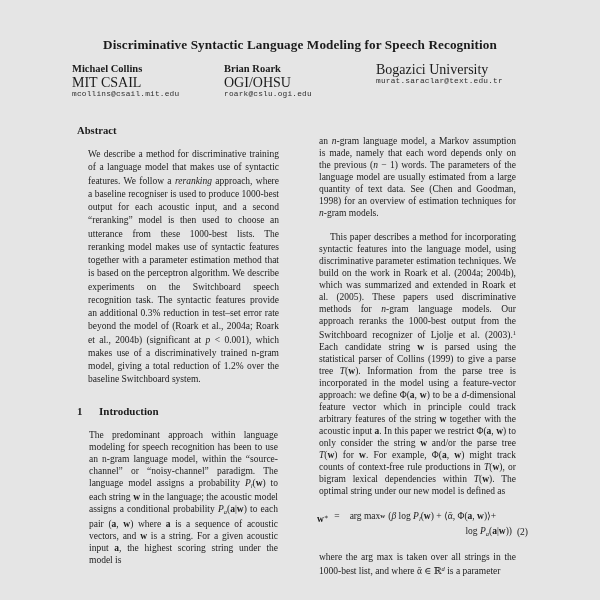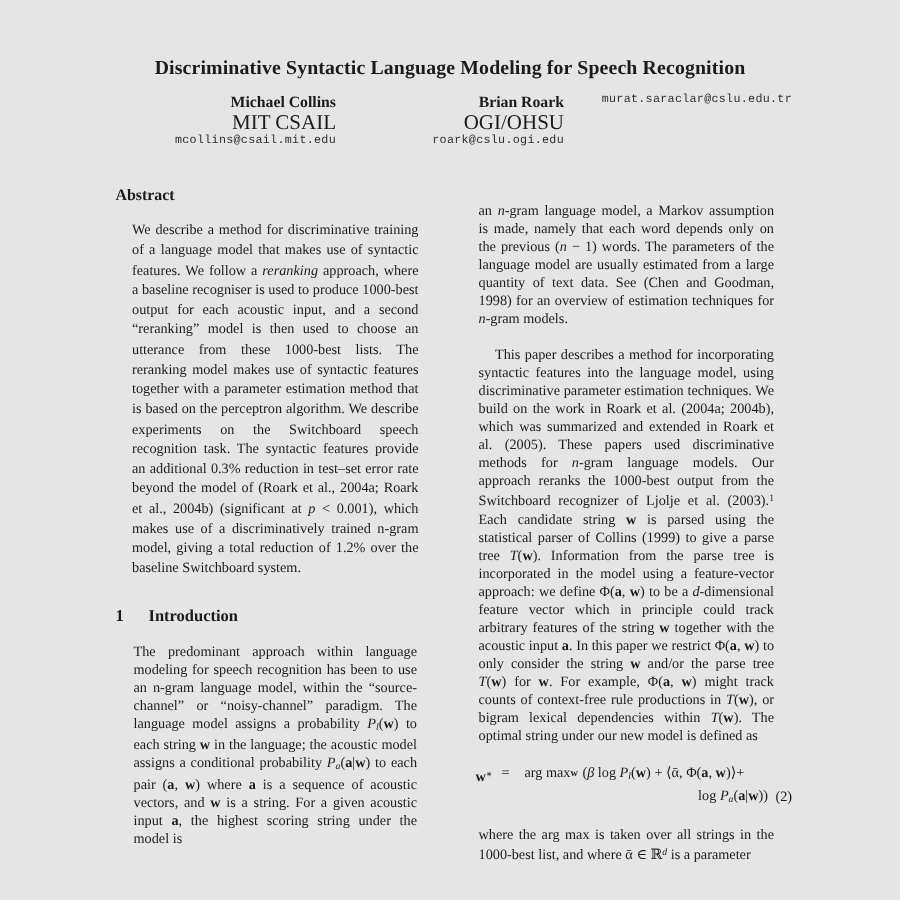--- a/index.html
+++ b/index.html
@@ -11,21 +11,21 @@
   .page{position:relative;width:600px;height:600px;background:#e5e5e5;}
 
   .paper-title{
     position:absolute;top:37px;left:0;width:600px;text-align:center;
     font-size:13.2px;font-weight:bold;letter-spacing:.1px;
   }
   .authors-row{
     position:absolute;top:62px;left:72px;width:456px;
     display:flex;justify-content:space-between;
   }
-  .author-block{flex:1 1 0;text-align:right;}
+  .author-block{flex:1 1 0;text-align:left;}
   .author-name{font-size:10.5px;font-weight:bold;line-height:13px;}
   .author-affil{font-size:14px;line-height:13px;margin-top:1px;}
   .author-email{
     font-family:"Liberation Mono","DejaVu Sans Mono",monospace;
     font-size:7.8px;line-height:10px;margin-top:0;color:#2e2e2e;letter-spacing:.2px;
   }
 
   .col-left{position:absolute;left:77px;top:125px;width:213px;}
   .col-right{position:absolute;left:307px;top:123px;width:221px;}
 
@@ -72,21 +72,22 @@
       <div class="author-name">Michael Collins</div>
       <div class="author-affil">MIT CSAIL</div>
       <div class="author-email">mcollins@csail.mit.edu</div>
     </div>
     <div class="author-block">
       <div class="author-name">Brian Roark</div>
       <div class="author-affil">OGI/OHSU</div>
       <div class="author-email">roark@cslu.ogi.edu</div>
     </div>
     <div class="author-block">
-      <div class="author-email">murat.saraclar@cslu.edu.tr</div>
+      <div class="author-affil">Bogazici University</div>
+      <div class="author-email">murat.saraclar@text.edu.tr</div>
     </div>
   </div>
 
   <div class="col-left">
     <div class="abstract-heading">Abstract</div>
     <p class="abstract-body"><span>We describe a method for discriminative training of a language model that makes use of syntactic features.  We follow a </span><span class="seg-i">reranking</span><span> approach, where a baseline recogniser is used to produce 1000-best output for each acoustic input, and a second “reranking” model is then used to choose an utterance from these 1000-best lists.  The reranking model makes use of syntactic features together with a parameter estimation method that is based on the perceptron algorithm.  We describe experiments on the Switchboard speech recognition task.  The syntactic features provide an additional 0.3% reduction in test–set error rate beyond the model of (Roark et al., 2004a; Roark et al., 2004b) (significant at </span><span class="seg-i">p</span><span> &lt; 0.001), which makes use of a discriminatively trained n-gram model, giving a total reduction of 1.2% over the baseline Switchboard system.</span></p>
 
     <div class="section-heading">
       <span class="section-number">1</span>
       <span>Introduction</span>

